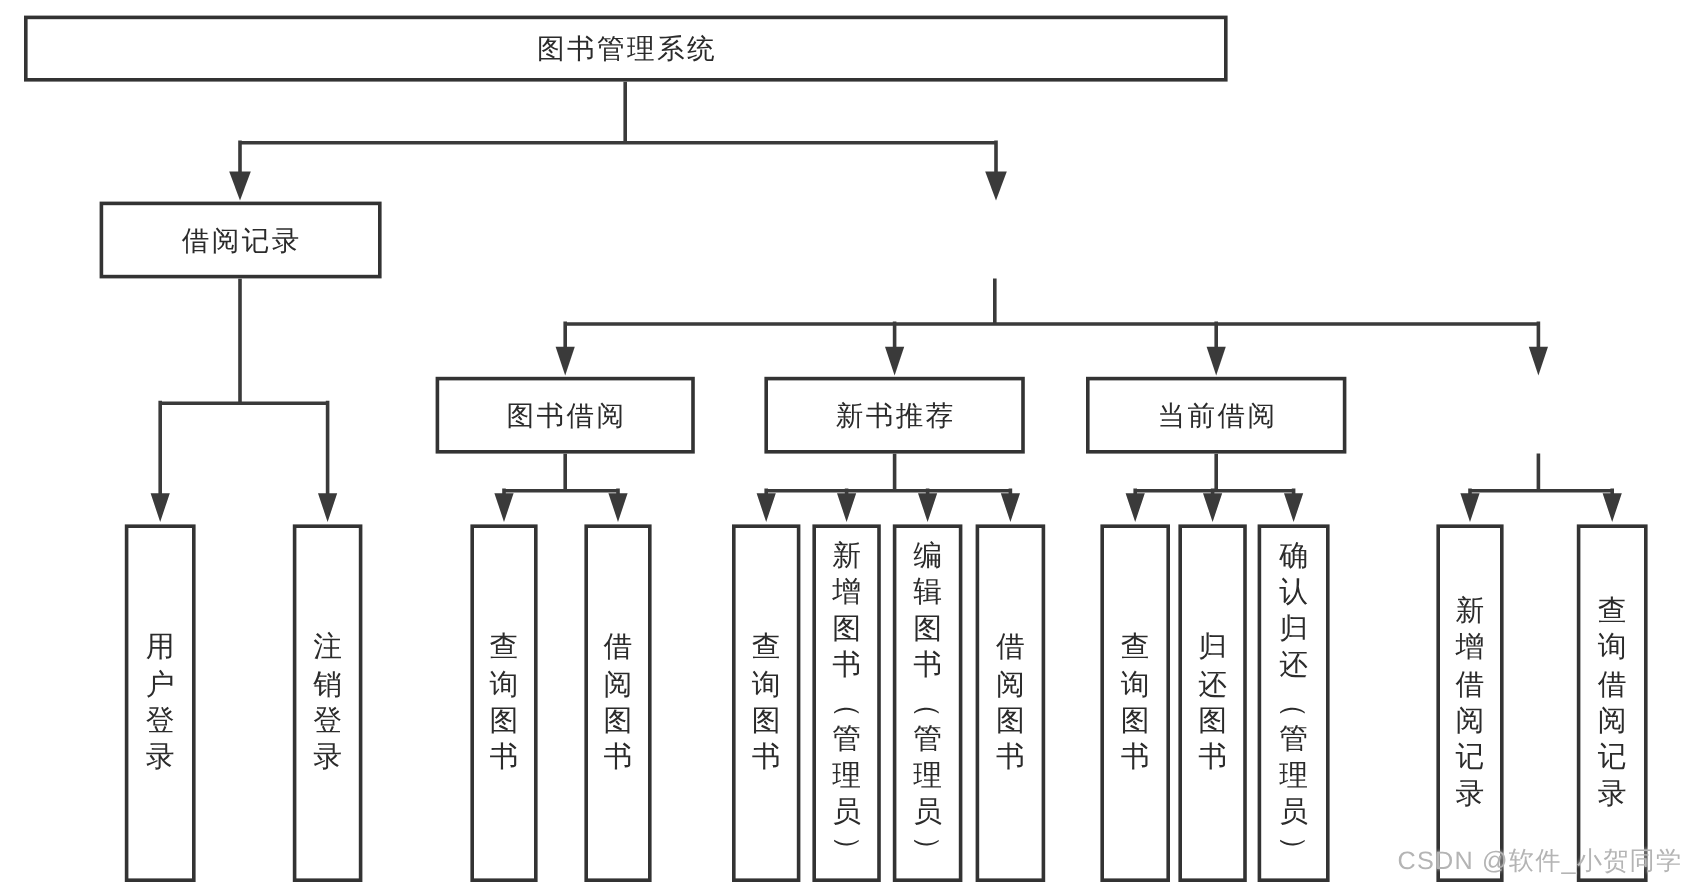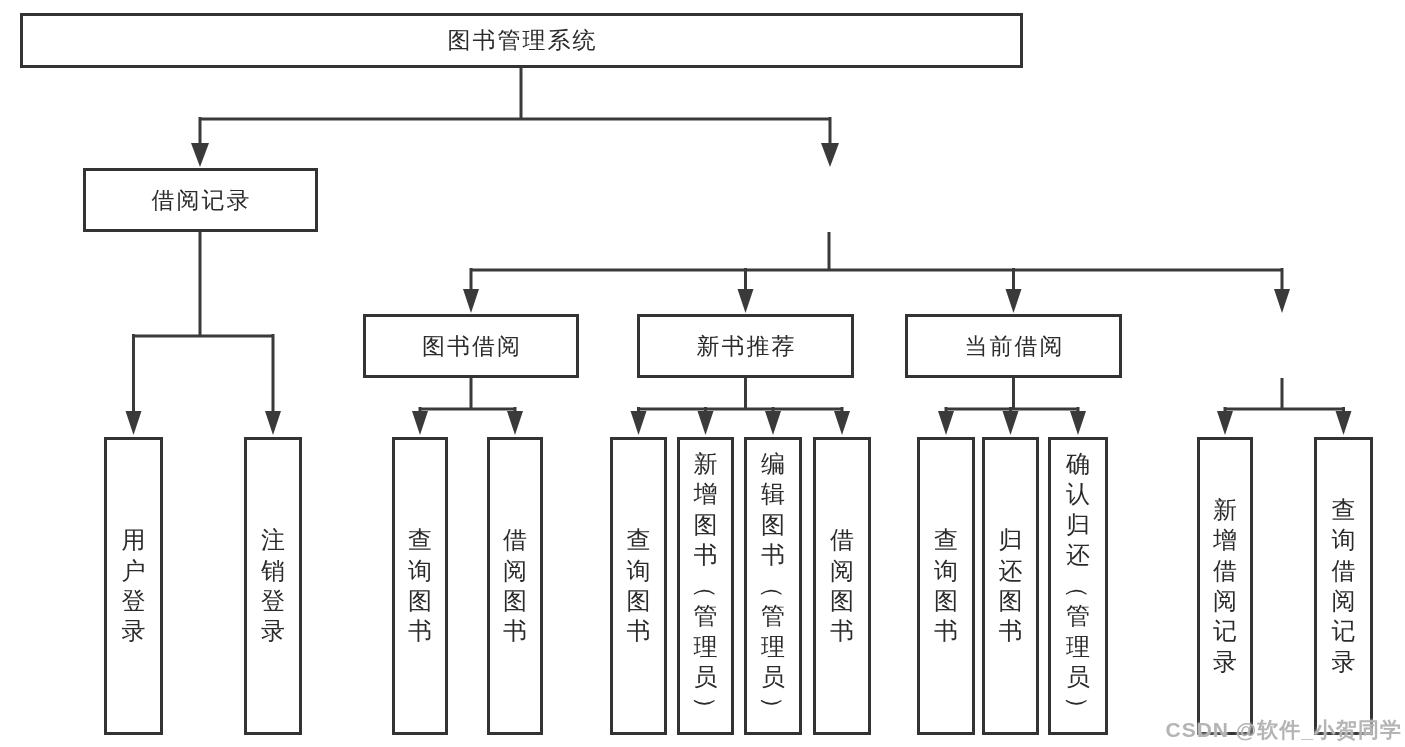--- a/index.html
+++ b/index.html
@@ -39,27 +39,26 @@
   .vbox .vchar {
     line-height: 1.27;
     text-align: center;
   }
   .vbox .vchar.paren {
     transform: rotate(90deg);
   }
   .watermark {
     position: absolute;
     right: 3px;
-    bottom: 3px;
+    bottom: 16px;
     font-size: 21px;
     letter-spacing: 1px;
     color: #b4b4b4;
     text-shadow: 0 0 3px rgba(255,255,255,0.95);
     white-space: nowrap;
-    font-weight: bold;
   }
 </style>
 </head>
 <body>
 
 <div class="canvas">
 
   <svg class="wires" viewBox="0 0 1405 747" xmlns="http://www.w3.org/2000/svg">
     <g stroke="#3a3a3a" stroke-width="3" fill="none">
 

